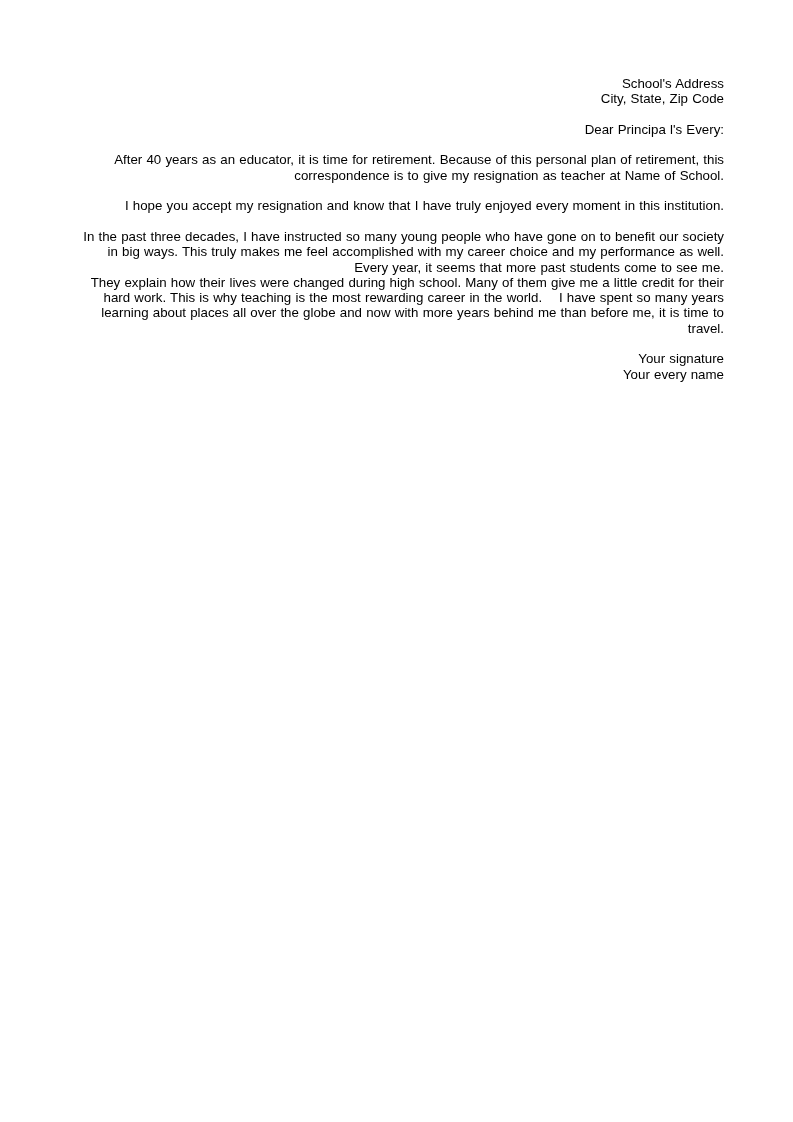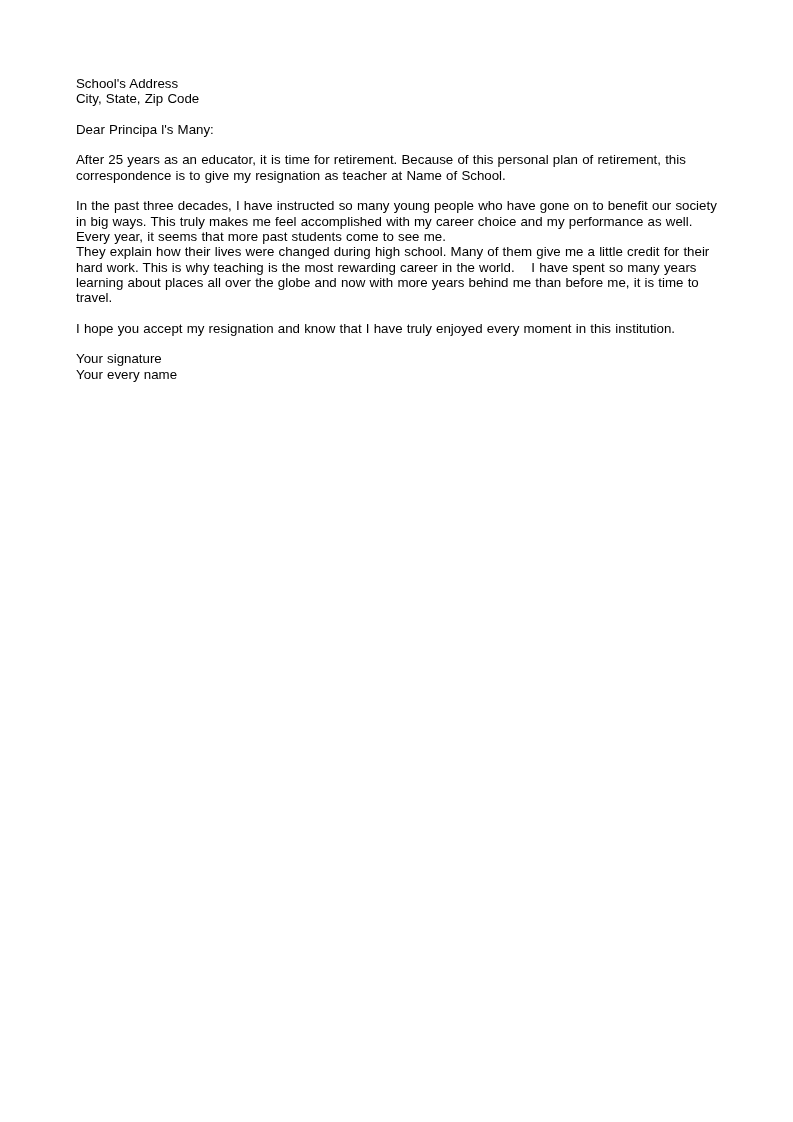--- a/index.html
+++ b/index.html
@@ -18,33 +18,33 @@
   }
   .letter {
     width: 648px;
   }
   .block {
     margin: 0 0 15.3px 0;
     font-family: "Liberation Sans", sans-serif;
     font-size: 13.3px;
     line-height: 15.3px;
     color: #000000;
-    text-align: left;
+    text-align: right;
     white-space: pre-wrap; 
     word-spacing: 0.5px;
   }
 </style>
 </head>
 <body>
 
 <div class="page">
   <div class="letter">
     <p class="block">School's Address
 City, State, Zip Code</p>
-    <p class="block">Dear Principa l's Many:</p>
-    <p class="block">After 25 years as an educator, it is time for retirement. Because of this personal plan of retirement, this correspondence is to give my resignation as teacher at Name of School.</p>
+    <p class="block">Dear Principa l's Every:</p>
+    <p class="block">After 40 years as an educator, it is time for retirement. Because of this personal plan of retirement, this correspondence is to give my resignation as teacher at Name of School.</p>
+    <p class="block">I hope you accept my resignation and know that I have truly enjoyed every moment in this institution.</p>
     <p class="block">In the past three decades, I have instructed so many young people who have gone on to benefit our society in big ways. This truly makes me feel accomplished with my career choice and my performance as well. Every year, it seems that more past students come to see me.
 They explain how their lives were changed during high school. Many of them give me a little credit for their hard work. This is why teaching is the most rewarding career in the world.    I have spent so many years learning about places all over the globe and now with more years behind me than before me, it is time to travel.</p>
-    <p class="block">I hope you accept my resignation and know that I have truly enjoyed every moment in this institution.</p>
     <p class="block">Your signature
 Your every name</p>
   </div>
 </div>
 
 </body></html>

